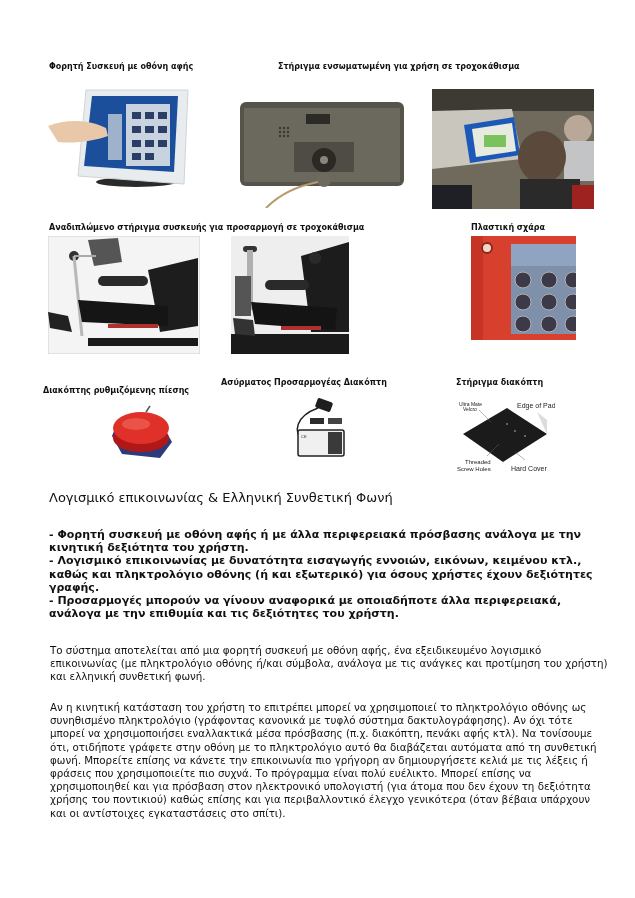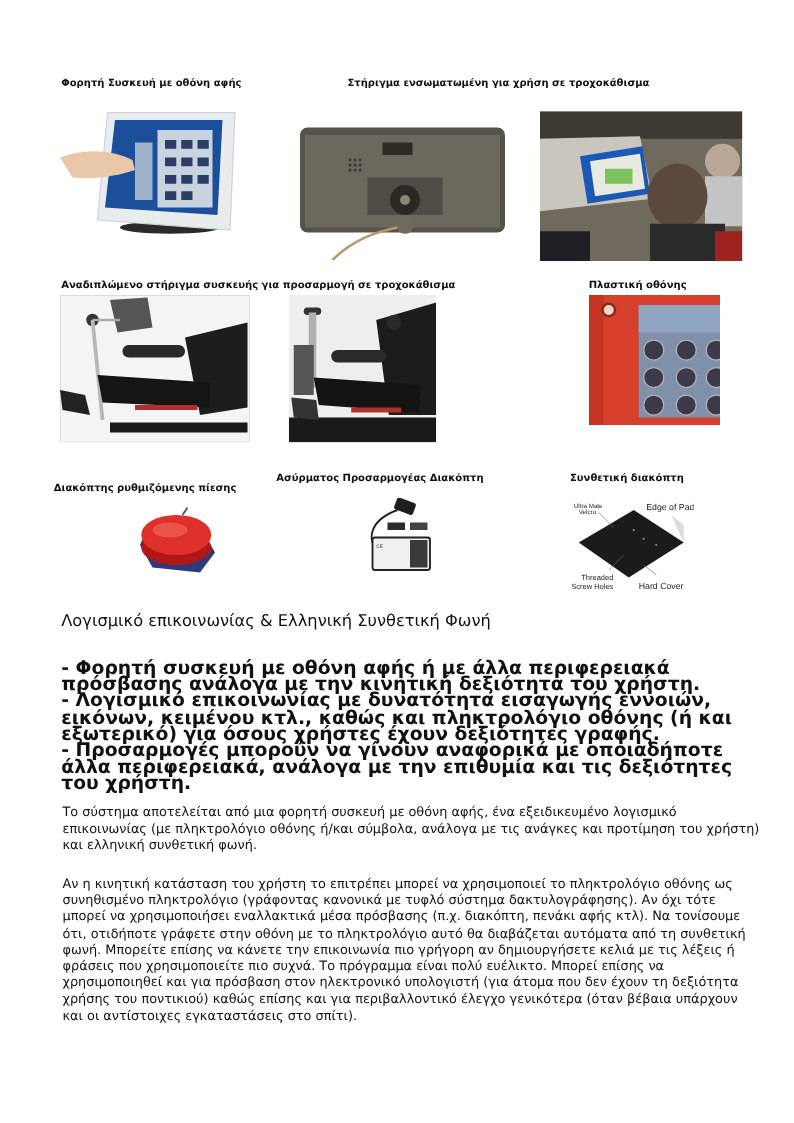--- a/index.html
+++ b/index.html
@@ -4,21 +4,21 @@
   <style>
     html, body { margin: 0; padding: 0; background: #ffffff; }
     body {
       width: 635px; height: 898px; position: relative; overflow: hidden;
       font-family: "DejaVu Sans", "Liberation Sans", sans-serif; color: #111;
     }
     .abs { position: absolute; }
     .caption { font-size: 8px; font-weight: bold; white-space: nowrap; color: #111; }
     .fig { position: absolute; overflow: hidden; }
     .h2 { position: absolute; left: 49px; top: 490px; font-size: 13px; font-weight: normal; white-space: nowrap; }
-    .bullets { position: absolute; left: 49px; top: 528px; width: 560px; font-size: 15px; font-weight: bold; line-height: 13.2px; }
+    .bullets { position: absolute; left: 49px; top: 528px; width: 560px; font-size: 11px; font-weight: bold; line-height: 13.2px; }
     .bullets p { margin: 0; }
     .para { position: absolute; left: 49px; width: 560px; font-size: 10.3px; line-height: 13.2px; }
     .para p { margin: 1px; }
     .lbl { font-family: "Liberation Sans", sans-serif; font-size: 7px; fill: #222; }
   </style>
 </head>
 <body>
 
 <div class="abs caption" style="left:49px;top:62px;">Φορητή Συσκευή  με οθόνη αφής</div>
 <div class="abs caption" style="left:278px;top:62px;">Στήριγμα ενσωματωμένη για χρήση σε τροχοκάθισμα</div>
@@ -84,21 +84,21 @@
     <circle cx="146" cy="40" r="14" fill="#b9a798"></circle>
     <rect x="132" y="52" width="30" height="40" fill="#c2c4c6"></rect>
     <ellipse cx="110" cy="68" rx="24" ry="26" fill="#5b4a3c"></ellipse>
     <rect x="88" y="90" width="60" height="30" fill="#2a2a2a"></rect>
     <rect x="140" y="96" width="22" height="24" fill="#9e2220"></rect>
     <rect x="0" y="96" width="40" height="24" fill="#1f2026"></rect>
   </svg>
 </div>
 
 <div class="abs caption" style="left:49px;top:223px;text-align:center;">Αναδιπλώμενο στήριγμα συσκευής για προσαρμογή σε τροχοκάθισμα</div>
-<div class="abs caption" style="left:471px;top:223px;">Πλαστική οθόνης</div>
+<div class="abs caption" style="left:471px;top:223px;">Πλαστική σχάρα</div>
 
 <div class="fig" style="left:48px;top:236px;width:152px;height:118px;">
   <svg width="152" height="118" viewBox="0 0 152 118">
     <rect x="0" y="0" width="152" height="118" fill="#f4f4f4" stroke="#cfcfcf"></rect>
     <polygon points="40,4 70,2 74,26 46,30" fill="#555"></polygon>
     <circle cx="26" cy="20" r="5" fill="#333"></circle>
     <line x1="26" y1="20" x2="48" y2="20" stroke="#aaa" stroke-width="2"></line>
     <line x1="26" y1="20" x2="34" y2="100" stroke="#b8b8b8" stroke-width="3"></line>
     <polygon points="100,34 150,22 150,90 112,96" fill="#1d1d1d"></polygon>
     <rect x="50" y="40" width="50" height="10" rx="5" fill="#2a2a2a"></rect>
@@ -141,21 +141,21 @@
         <circle cx="102" cy="66" r="8"></circle>
       <circle cx="52" cy="88" r="8"></circle>
         <circle cx="78" cy="88" r="8"></circle>
         <circle cx="102" cy="88" r="8"></circle>
     </g>
   </svg>
 </div>
 
 <div class="abs caption" style="left:43px;top:378px;margin-top:8px;">Διακόπτης ρυθμιζόμενης πίεσης</div>
 <div class="abs caption" style="left:221px;top:378px;">Ασύρματος Προσαρμογέας Διακόπτη</div>
-<div class="abs caption" style="left:456px;top:378px;">Συνθετική διακόπτη</div>
+<div class="abs caption" style="left:456px;top:378px;">Στήριγμα διακόπτη</div>
 
 <div class="fig" style="left:108px;top:402px;width:66px;height:60px;">
   <svg width="66" height="60" viewBox="0 0 66 60">
     <polygon points="4,34 14,52 52,56 64,40 56,26 8,24" fill="#2f3a7a"></polygon>
     <ellipse cx="33" cy="36" rx="28" ry="14" fill="#b01818"></ellipse>
     <ellipse cx="33" cy="26" rx="28" ry="16" fill="#e0302a"></ellipse>
     <ellipse cx="28" cy="22" rx="14" ry="6" fill="#ef6a5e" opacity="0.6"></ellipse>
     <line x1="38" y1="10" x2="42" y2="4" stroke="#555" stroke-width="1.5"></line>
   </svg>
 </div>

